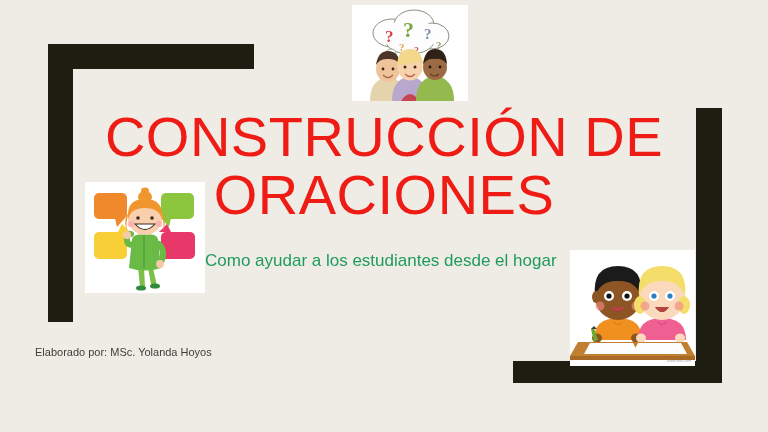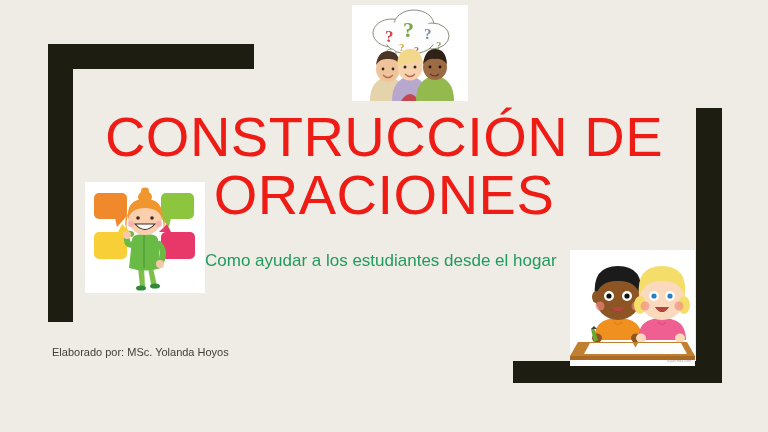--- a/index.html
+++ b/index.html
@@ -56,21 +56,21 @@
     position: absolute;
     left: 205px;
     top: 250px;
     color: #1f9b5d;
     font-size: 17px;
     line-height: 22px;
     font-weight: 400;
   }
   #author-credit {
     position: absolute;
-    left: 52px;
+    left: 35px;
     top: 345px;
     color: #40403a;
     font-size: 11px;
     line-height: 14px;
     font-weight: 400;
   }
   .watermark {
     position: absolute;
     right: 4px;
     bottom: 3px;

